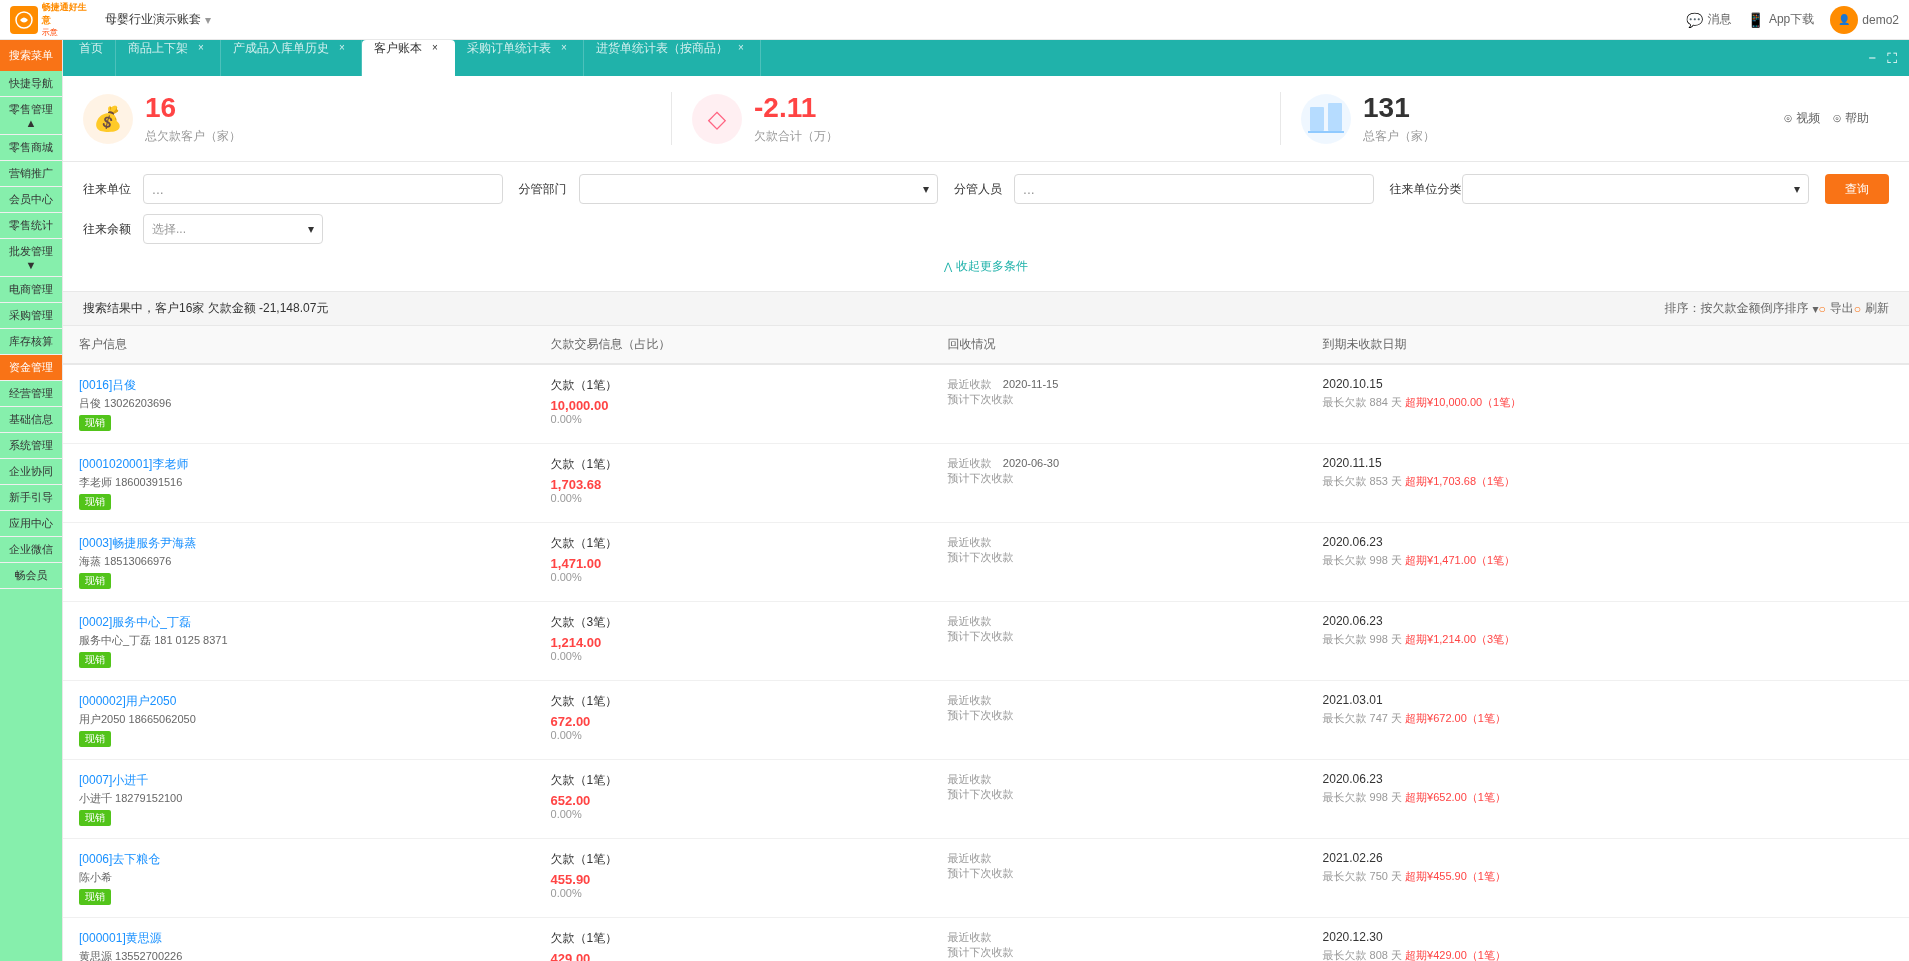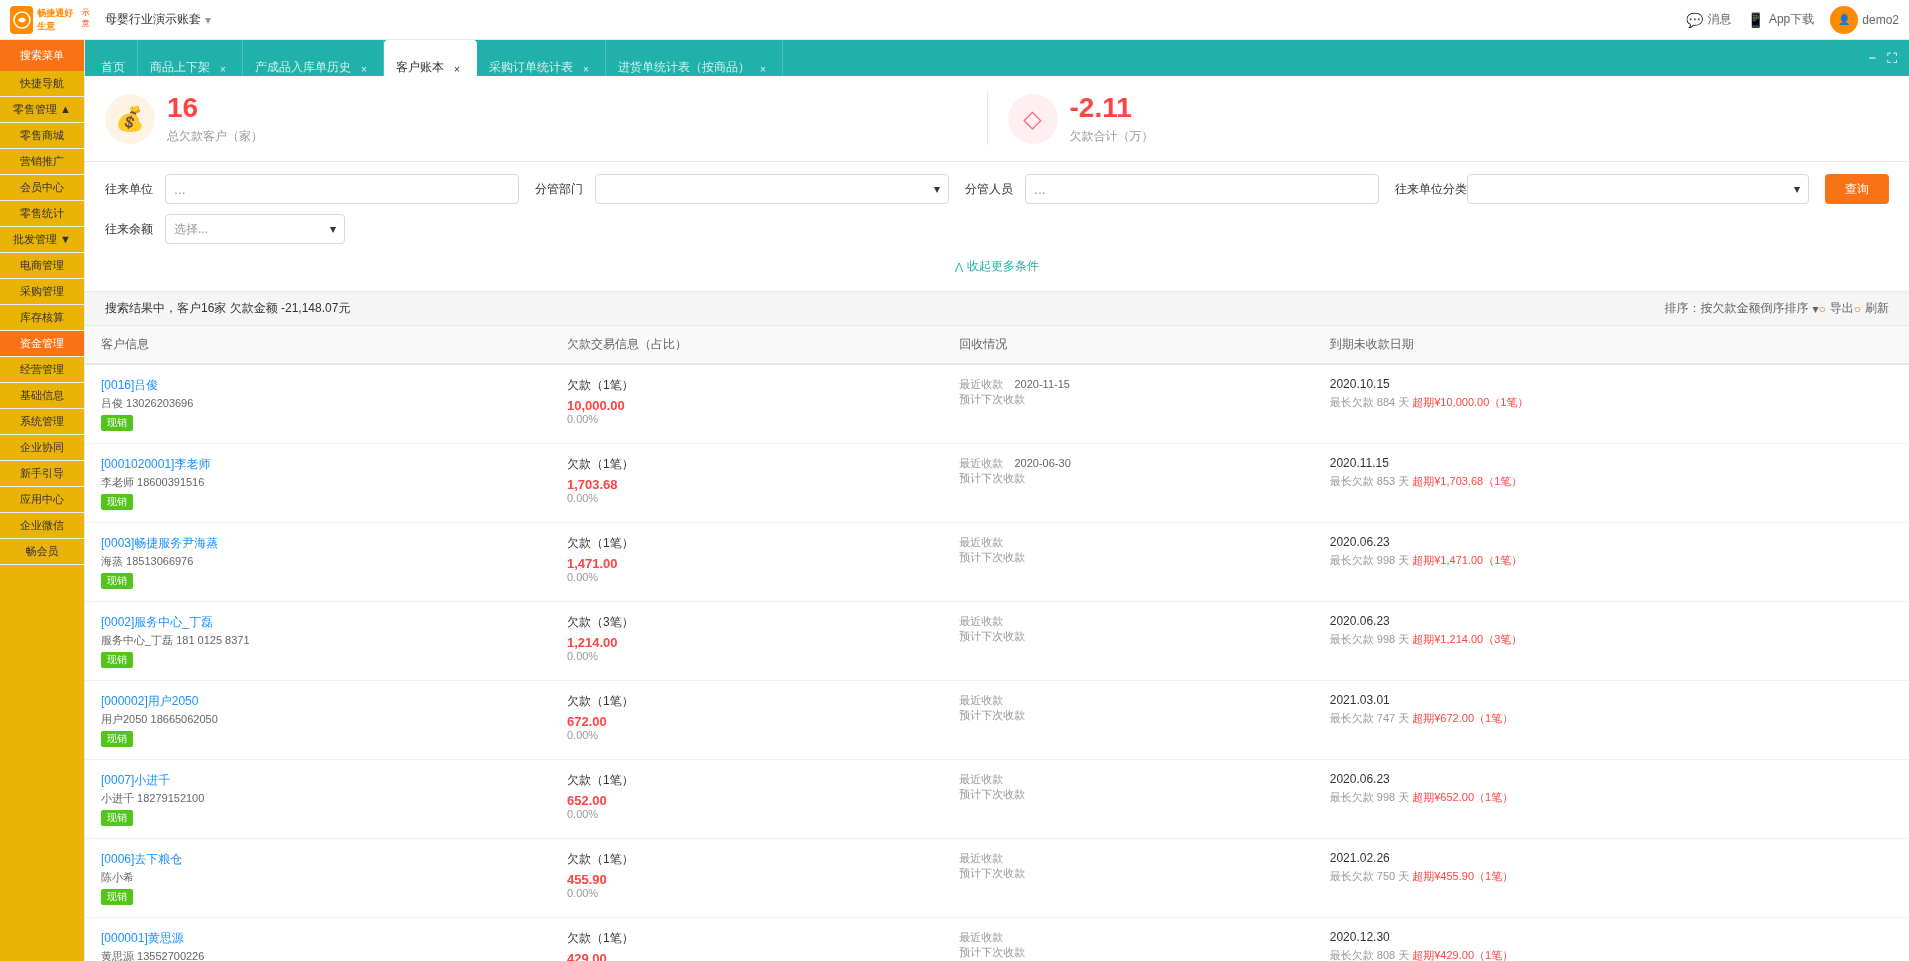--- a/index.html
+++ b/index.html
@@ -11,31 +11,31 @@
     .logo-icon { width: 28px; height: 28px; background: #ff8c00; border-radius: 4px; display: flex; align-items: center; justify-content: center; color: #fff; font-size: 10px; }
     .top-center { flex: 1; display: flex; align-items: center; padding: 0 10px; }
     .top-right { display: flex; align-items: center; gap: 16px; }
     .top-right-item { display: flex; align-items: center; gap: 4px; color: #666; font-size: 12px; cursor: pointer; }
     .avatar { width: 28px; height: 28px; border-radius: 50%; background: #ff8c00; display: flex; align-items: center; justify-content: center; color: #fff; font-size: 10px; }
 
     
     .main-layout { display: flex; height: calc(100vh - 40px); }
     
     
-    .sidebar { width: 85px; background: #eab308; border-right: 1px solid #e8e8e8; overflow-y: auto; flex-shrink: 0; }
+    .sidebar { width: 63px; background: #86efac; border-right: 1px solid #e8e8e8; overflow-y: auto; flex-shrink: 0; }
     .sidebar-search { padding: 8px 6px; background: #f97316; color: #fff; text-align: center; font-size: 11px; cursor: pointer; }
     .sidebar-nav-item { padding: 5px 4px; text-align: center; font-size: 11px; color: #333; cursor: pointer; border-bottom: 1px solid #f0f0f0; }
     .sidebar-nav-item.active { background: #f97316; color: #fff; }
 
     
     .content-area { flex: 1; display: flex; flex-direction: column; overflow: hidden; }
     
     
     .tab-bar { display: flex; align-items: center; background: #20b2aa; height: 36px; padding: 0 4px; }
-    .tab { display: flex; align-items: flex-end; gap: 6px; padding: 0 12px; height: 36px; background: transparent; color: rgba(255,255,255,0.8); font-size: 12px; cursor: pointer; border-right: 1px solid rgba(255,255,255,0.2); white-space: nowrap; }
+    .tab { display: flex; align-items: flex-start; gap: 6px; padding: 0 12px; height: 36px; background: transparent; color: rgba(255,255,255,0.8); font-size: 12px; cursor: pointer; border-right: 1px solid rgba(255,255,255,0.2); white-space: nowrap; }
     .tab.active { background: #fff; color: #333; border-radius: 4px 4px 0 0; }
     .tab-close { width: 14px; height: 14px; display: flex; align-items: center; justify-content: center; border-radius: 50%; font-size: 10px; color: inherit; }
     .tab-actions { margin-left: auto; display: flex; align-items: center; gap: 8px; color: #fff; font-size: 16px; cursor: pointer; padding: 0 8px; }
 
     
     .stats-row { display: flex; background: #fff; border-bottom: 1px solid #e8e8e8; padding: 16px 20px; gap: 0; }
     .stat-item { flex: 1; display: flex; align-items: center; gap: 12px; border-right: 1px solid #e8e8e8; padding: 0 20px; }
     .stat-item:first-child { padding-left: 0; }
     .stat-item:last-child { border-right: none; }
     .stat-icon { width: 50px; height: 50px; border-radius: 50%; display: flex; align-items: center; justify-content: center; font-size: 22px; }
@@ -94,21 +94,21 @@
 <body>
 
 <div class="top-bar">
   <div class="logo-area">
     <div class="logo-icon">
       <svg width="18" height="18" viewBox="0 0 18 18" fill="none">
         <circle cx="9" cy="9" r="8" stroke="#fff" stroke-width="1.5"></circle>
         <path d="M5 9 Q9 4 13 9 Q9 14 5 9Z" fill="#fff"></path>
       </svg>
     </div>
-    <div style="display:flex;flex-direction:row;justify-content:center;">
+    <div style="display:flex;flex-direction:column;justify-content:center;">
       <span style="color:#ff8c00;font-size:9px;font-weight:bold;">畅捷通好生意</span>
       <span style="color:#ff4500;font-size:8px;font-family:Liberation Serif, serif;">示意</span>
     </div>
   </div>
   <div class="top-center">
     <span style="font-size:12px;color:#333;">母婴行业演示账套</span>
     <span style="color:#999;margin-left:4px;">▾</span>
   </div>
   <div class="top-right">
     <div class="top-right-item">
@@ -198,20 +198,37 @@
       </div>
       <div class="stat-item">
         <div class="stat-icon pink-light">
           <span style="font-size:24px;">◇</span>
         </div>
         <div class="stat-content">
           <div class="value red">-2.11</div>
           <div class="label">欠款合计（万）</div>
         </div>
       </div>
+      <div class="stat-item">
+        <div class="stat-icon blue-light">
+          <svg width="40" height="40" viewBox="0 0 40 40" fill="none">
+            <rect x="4" y="8" width="14" height="24" rx="1" fill="#90caff" opacity="0.6"></rect>
+            <rect x="22" y="4" width="14" height="28" rx="1" fill="#90caff" opacity="0.6"></rect>
+            <rect x="2" y="32" width="36" height="2" fill="#90caff"></rect>
+          </svg>
+        </div>
+        <div class="stat-content">
+          <div class="value dark">131</div>
+          <div class="label">总客户（家）</div>
+        </div>
+        <div class="stat-top-right">
+          <span style="cursor:pointer;">⊙ <span>视频</span></span>
+          <span style="cursor:pointer;">⊙ <span>帮助</span></span>
+        </div>
+      </div>
     </div>
 
     <div class="filter-area">
       <div class="filter-row">
         <div class="filter-item">
           <span class="filter-label">往来单位</span>
           <div class="filter-input">
             <span class="filter-input-dots">...</span>
           </div>
         </div>

